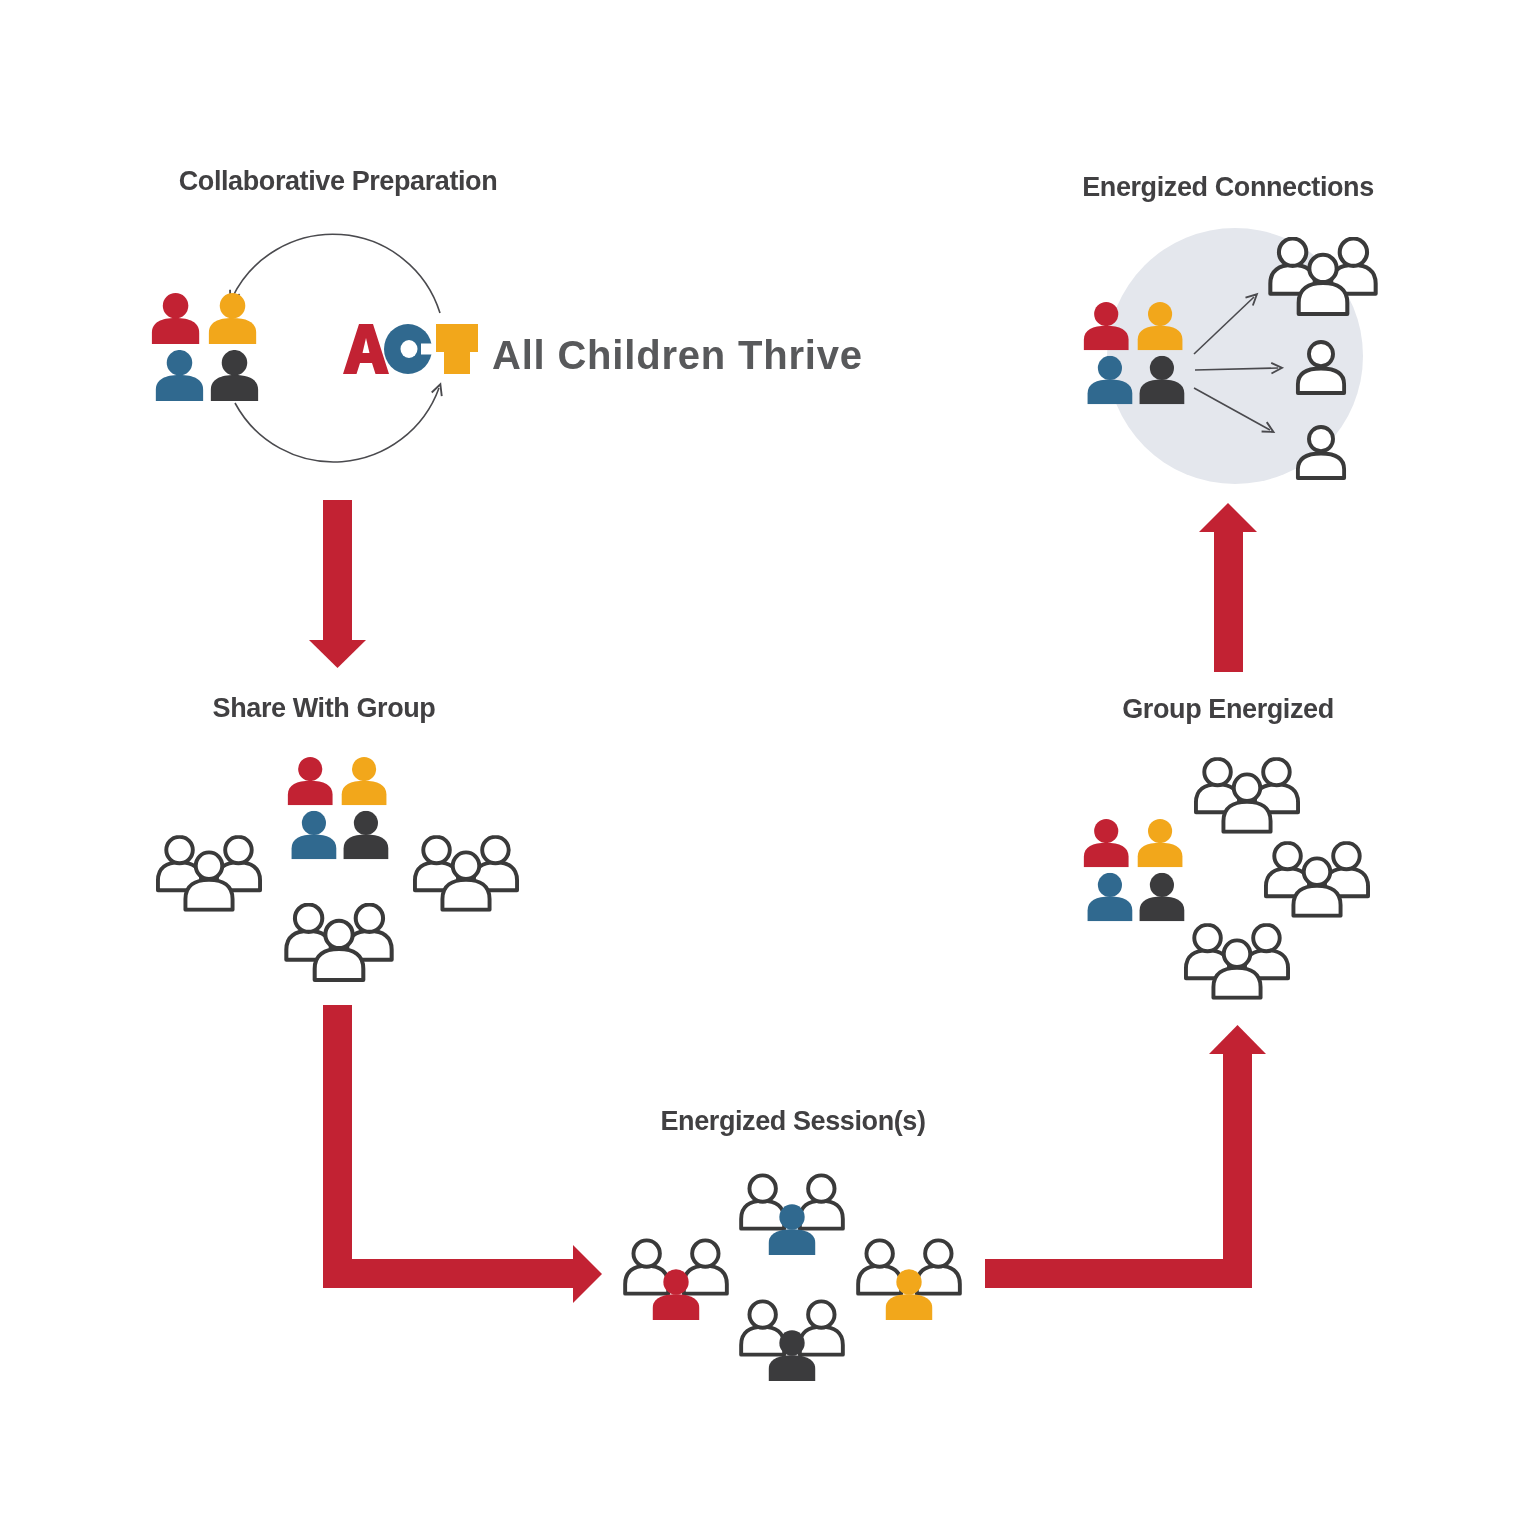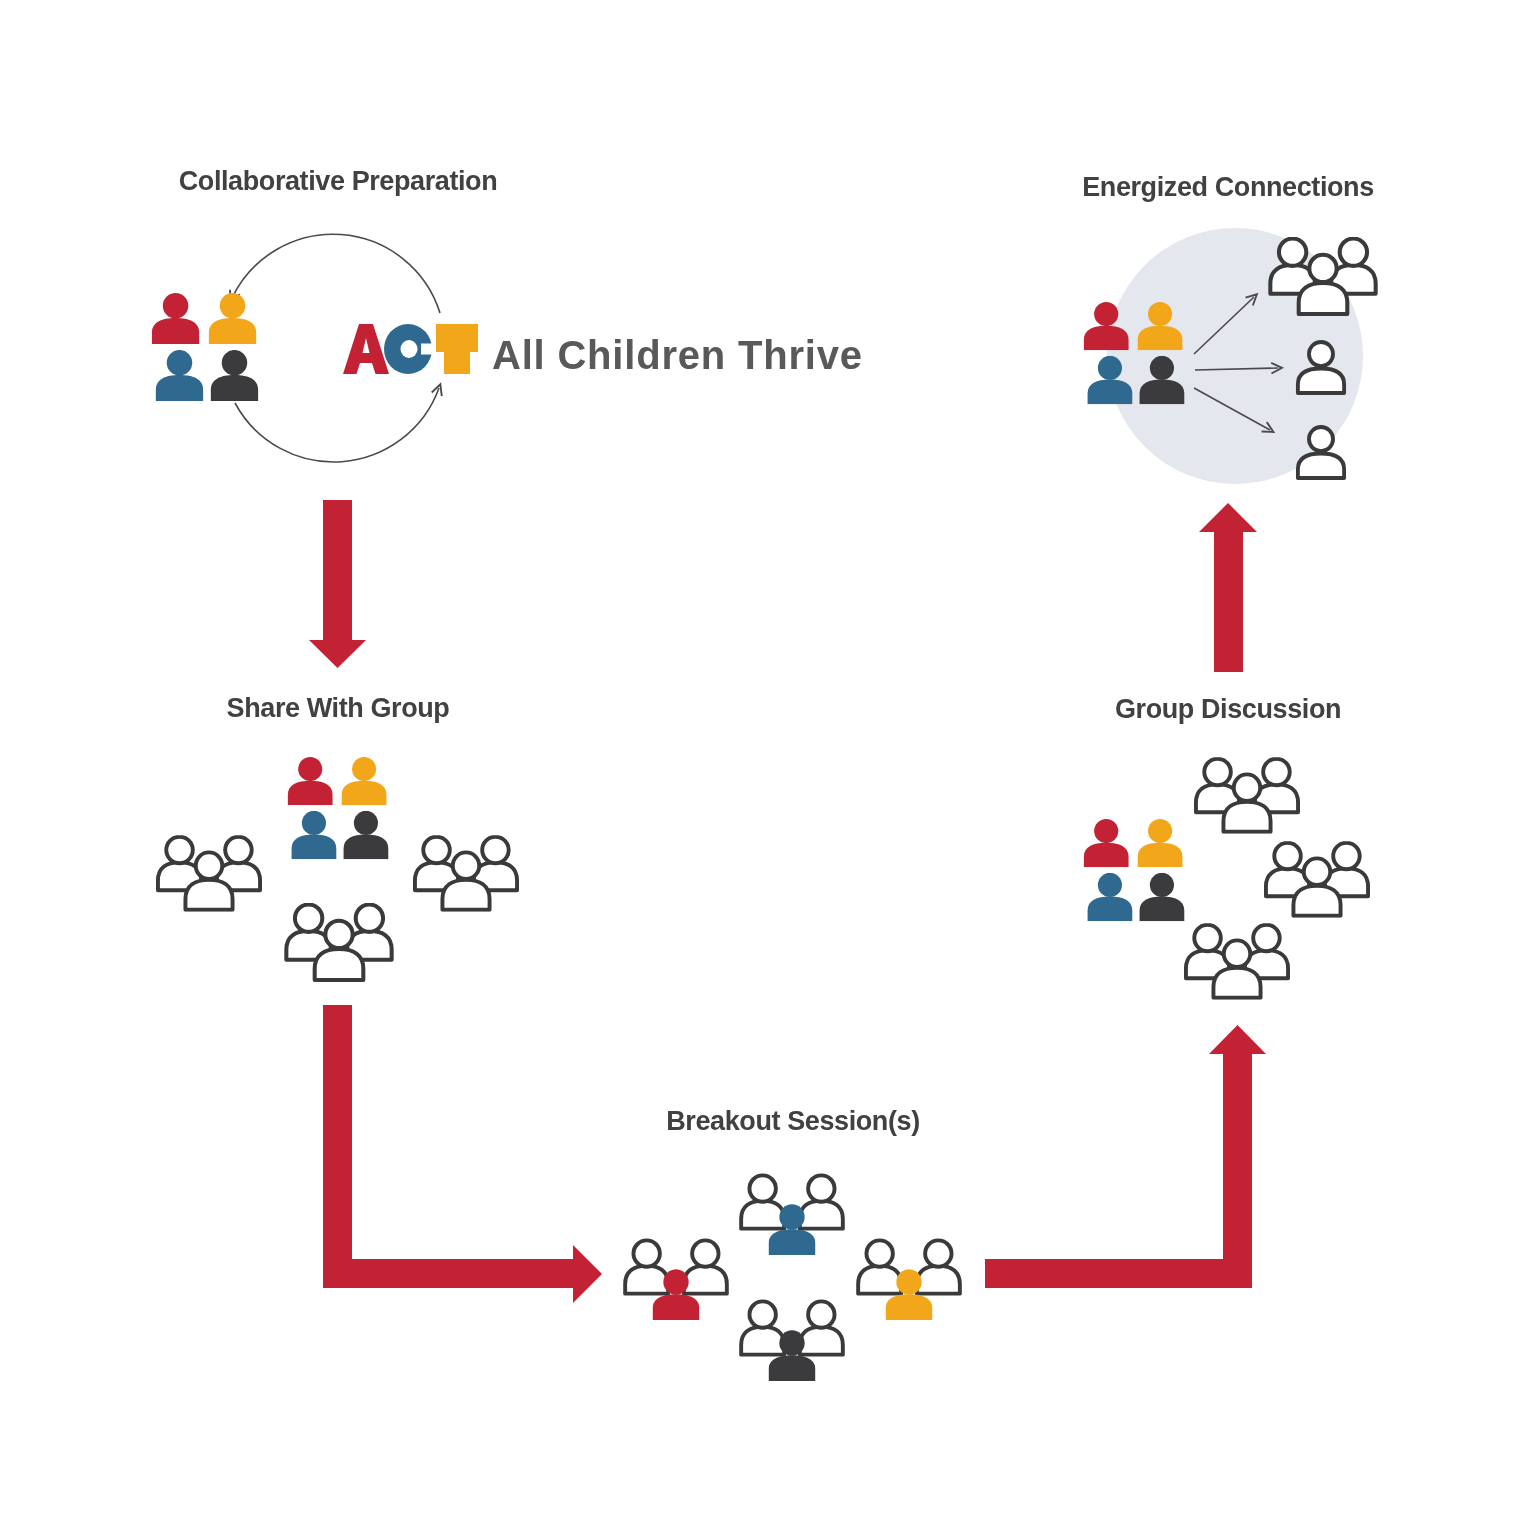--- a/index.html
+++ b/index.html
@@ -97,42 +97,42 @@
       <path d="M0,0 H42 V28 H34 V50 H8 V28 H0 Z" fill="var(--yellow)"></path>
     </svg>
   </div>
   <div id="act-wordmark">All Children Thrive</div>
 
   <svg class="icon" viewBox="0 0 70 172" style="left:305px;top:500px;width:70px;height:172px">
     <rect class="red-shape" x="18" y="0" width="29" height="140"></rect>
     <polygon class="red-shape" points="4,140 61,140 32.5,168"></polygon>
   </svg>
 
-  <div class="stage-title" style="left:338px;top:693px">Share With Group</div>
+  <div class="stage-title" style="left:324px;top:693px">Share With Group</div>
 
   <svg class="icon" viewBox="0 0 112 112" style="left:287px;top:755px;width:104px;height:108px">
     <use href="#sym-team" width="112" height="112"></use>
   </svg>
   <svg class="icon" viewBox="0 0 110 78" style="left:155px;top:835px;width:108px;height:77px">
     <use href="#sym-group3" width="110" height="78"></use>
   </svg>
   <svg class="icon" viewBox="0 0 110 78" style="left:412px;top:835px;width:108px;height:77px">
     <use href="#sym-group3" width="110" height="78"></use>
   </svg>
   <svg class="icon" viewBox="0 0 110 78" style="left:283px;top:903px;width:112px;height:79px">
     <use href="#sym-group3" width="110" height="78"></use>
   </svg>
 
   <svg class="icon" viewBox="0 0 290 300" style="left:318px;top:1005px;width:290px;height:300px">
     <rect class="red-shape" x="5" y="0" width="29" height="283"></rect>
     <rect class="red-shape" x="5" y="254" width="250" height="29"></rect>
     <polygon class="red-shape" points="255,240 255,298 284,269"></polygon>
   </svg>
 
-  <div class="stage-title" style="left:793px;top:1106px">Breakout Session(s)</div>
+  <div class="stage-title" style="left:793px;top:1106px">Energized Session(s)</div>
 
   <svg class="icon" viewBox="0 0 110 90" style="left:738px;top:1170px;width:108px;height:88px">
     <use href="#sym-duo" width="110" height="90"></use>
     <use href="#sym-person-fill" x="31" y="34" width="48" height="54" class="fill-blue"></use>
   </svg>
   <svg class="icon" viewBox="0 0 110 90" style="left:622px;top:1235px;width:108px;height:88px">
     <use href="#sym-duo" width="110" height="90"></use>
     <use href="#sym-person-fill" x="31" y="34" width="48" height="54" class="fill-red"></use>
   </svg>
   <svg class="icon" viewBox="0 0 110 90" style="left:855px;top:1235px;width:108px;height:88px">
@@ -143,21 +143,21 @@
     <use href="#sym-duo" width="110" height="90"></use>
     <use href="#sym-person-fill" x="31" y="34" width="48" height="54" class="fill-dark"></use>
   </svg>
 
   <svg class="icon" viewBox="0 0 285 270" style="left:985px;top:1022px;width:285px;height:270px">
     <rect class="red-shape" x="0" y="237" width="253" height="29"></rect>
     <rect class="red-shape" x="238" y="30" width="29" height="236"></rect>
     <polygon class="red-shape" points="224,32 281,32 252.5,3"></polygon>
   </svg>
 
-  <div class="stage-title" style="left:1228px;top:694px">Group Discussion</div>
+  <div class="stage-title" style="left:1228px;top:694px">Group Energized</div>
 
   <svg class="icon" viewBox="0 0 112 112" style="left:1083px;top:817px;width:104px;height:108px">
     <use href="#sym-team" width="112" height="112"></use>
   </svg>
   <svg class="icon" viewBox="0 0 110 78" style="left:1193px;top:757px;width:108px;height:77px">
     <use href="#sym-group3" width="110" height="78"></use>
   </svg>
   <svg class="icon" viewBox="0 0 110 78" style="left:1263px;top:841px;width:108px;height:77px">
     <use href="#sym-group3" width="110" height="78"></use>
   </svg>

